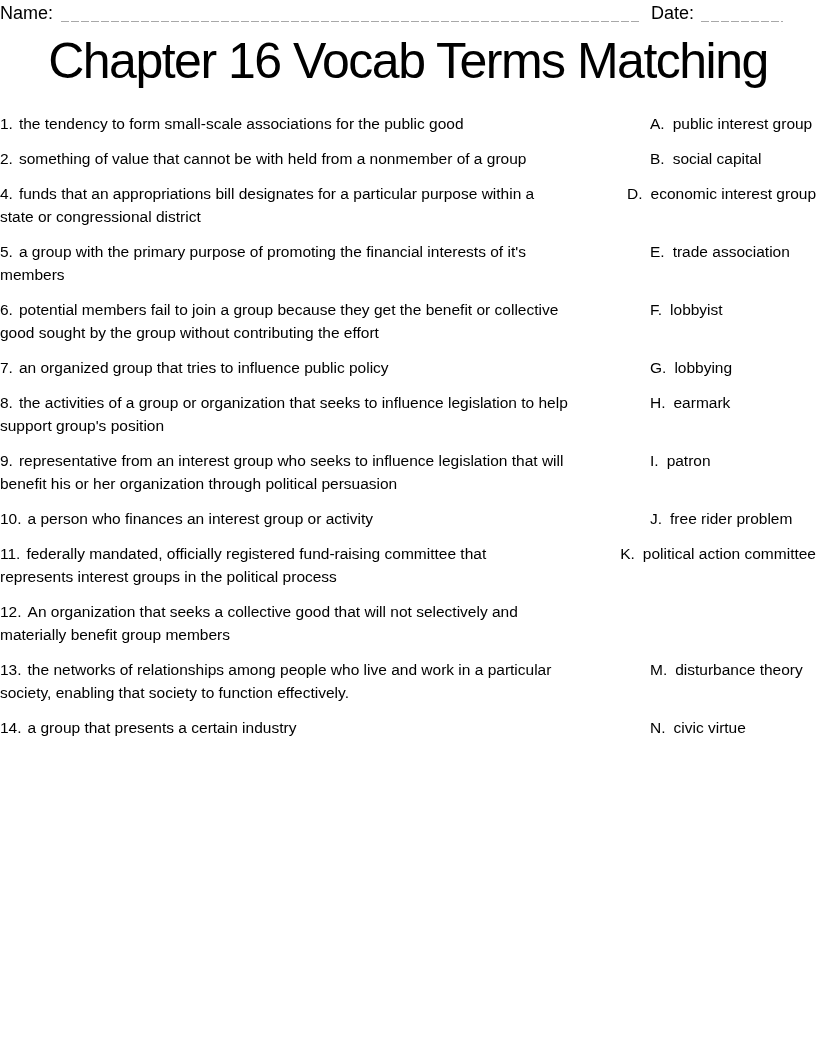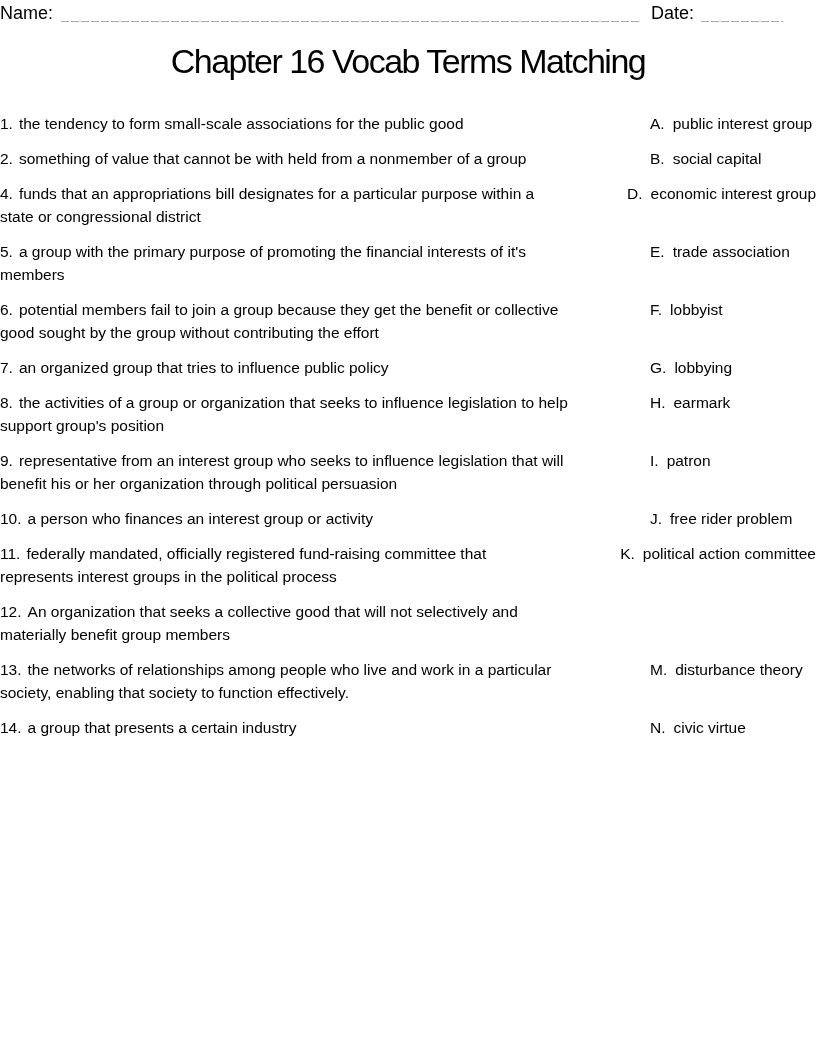--- a/index.html
+++ b/index.html
@@ -30,21 +30,21 @@
     background-size: 100% 1px;
     background-position: 0 bottom;
   }
   .name-line { flex: 1; margin-left: 8px; margin-right: 12px; }
   .date-line { width: 82px; margin-left: 7px; }
 
   
   .title {
     margin: 10px 0 0 0;
     text-align: center;
-    font-size: 34px;
+    font-size: 50px;
     line-height: 54px;
     font-weight: 400;
     letter-spacing: -1.5px;
     color: #000000;
   }
 
   
   .rows { margin-top: 24px; }
   .row {
     display: flex;

